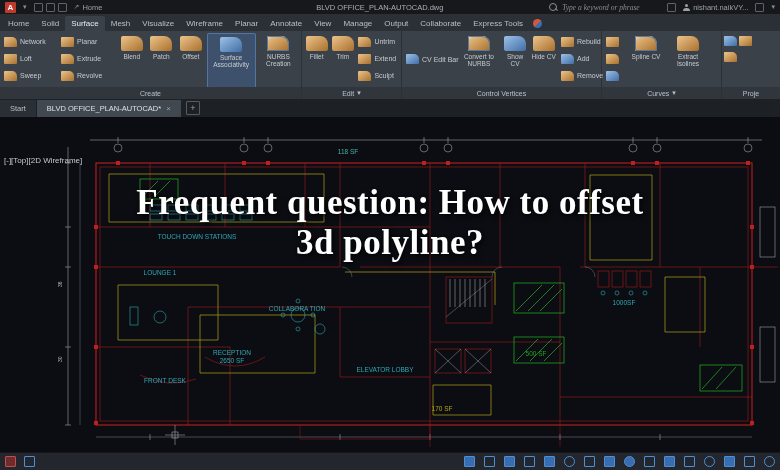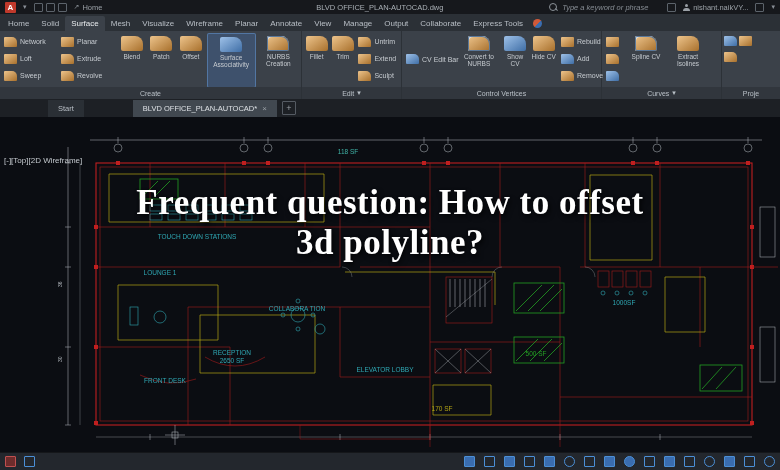--- a/index.html
+++ b/index.html
@@ -14,21 +14,21 @@
     font-size:8px;display:flex;align-items:center;justify-content:center;border-radius:1px;}
   .tb-box{width:7px;height:7px;border:1px solid #5c636b;border-radius:1px;}
   .tb-group{display:flex;align-items:center;gap:3px;}
   .tb-title{position:absolute;left:50%;top:0;height:14px;transform:translateX(-58%);
     display:flex;align-items:center;color:#aab0b6;}
   .tb-right{margin-left:auto;display:flex;align-items:center;gap:7px;}
   .mag{width:6px;height:6px;border:1px solid #8a9097;border-radius:50%;position:relative;}
   .mag::after{content:"";position:absolute;left:5px;top:5px;width:3px;height:1px;
     background:#8a9097;transform:rotate(45deg);}
   .tb-input{background:transparent;border:none;outline:none;color:#c6cbd0;
-    font-size:7.5px;width:96px;font-family:Liberation Sans, sans-serif;}
+    font-size:7.5px;width:96px;font-family:Liberation Serif, serif;}
   .tb-input::placeholder{color:#878d94;font-style:italic;}
   .person{width:7px;height:7px;position:relative;}
   .person::before{content:"";position:absolute;left:2px;top:0;width:3px;height:3px;
     border-radius:50%;background:#9aa0a6;}
   .person::after{content:"";position:absolute;left:0;top:4px;width:7px;height:3px;
     border-radius:3px 3px 0 0;background:#9aa0a6;}
   .glyph{color:#8a9097;font-size:7px;}
 
   
   #tabsrow{position:absolute;left:0;top:14px;width:780px;height:17px;background:#2b3036;
@@ -61,21 +61,21 @@
   .bicon.dots{background:linear-gradient(145deg,#edc48c,#a8702c);
     box-shadow:inset 0 0 0 1px #5a789a, inset 3px 3px 0 -2px #dce6f2;}
   .blabel{font-size:6.5px;line-height:1.15;text-align:center;color:#c6cbd0;width:100%;}
   .assoc{background:rgba(70,120,190,.30);border:1px solid rgba(100,150,210,.55);}
   .iconrow{display:flex;align-items:center;gap:2px;height:16px;}
 
   
   #filetabs{position:absolute;left:0;top:99px;width:780px;height:18px;background:#1d2025;
     display:flex;align-items:flex-end;}
   .ftab{font-size:7.5px;padding:4px 10px 4px 10px;color:#b9bfc6;background:#2a2f35;
-    margin-right:1px;display:flex;align-items:flex-start;gap:5px;margin-left:48px;}
+    margin-right:1px;display:flex;align-items:flex-start;gap:5px;}
   .ftab.active{background:#414850;color:#dde1e5;}
   .ftab .close{color:#9aa0a6;font-size:8px;cursor:default;}
   .newtab{width:12px;height:12px;border:1px solid #555b63;color:#9aa0a6;font-size:9px;
     display:flex;align-items:center;justify-content:center;margin:0 0 2px 4px;border-radius:1px;}
 
   
   #drawing{position:absolute;left:0;top:117px;width:780px;height:335px;background:#0b0d12;overflow:hidden;}
   #plan{position:absolute;left:0;top:0;pointer-events:none;}
   .w-red{stroke:#c01f1f;fill:none;stroke-width:1.1;}
   .w-red-t{stroke:#a51b1b;fill:none;stroke-width:0.6;}

